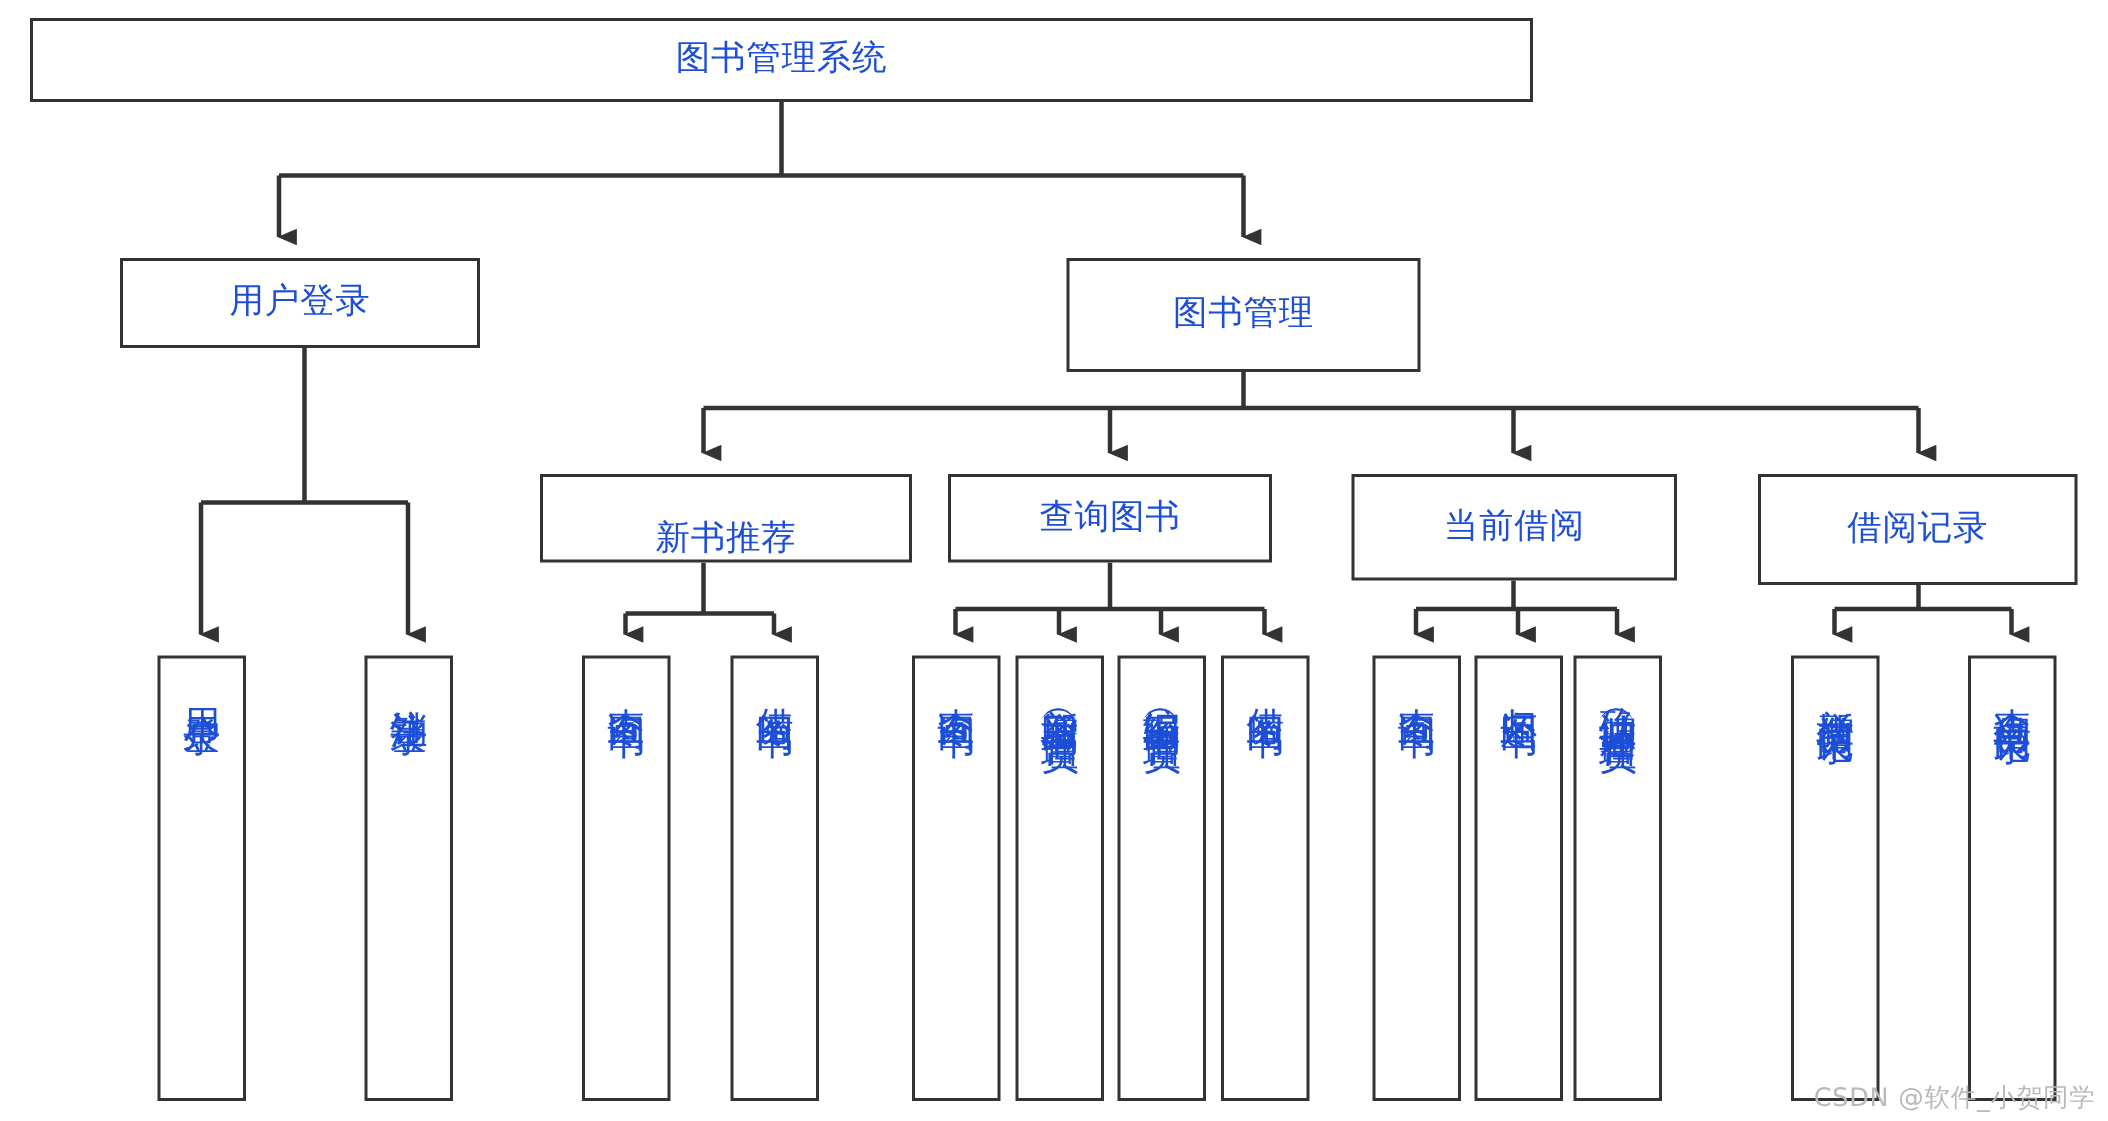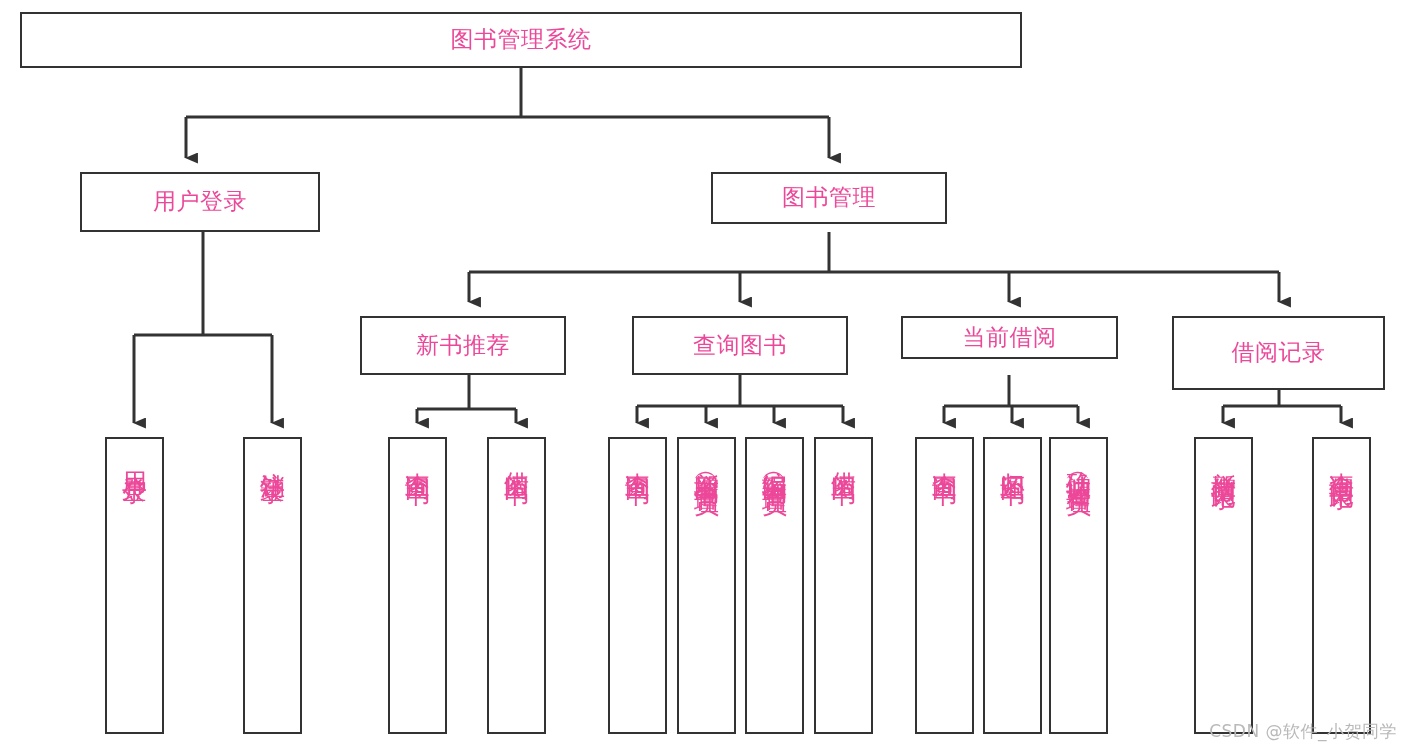--- a/index.html
+++ b/index.html
@@ -30,21 +30,21 @@
     position: absolute;
     box-sizing: border-box;
     background: #ffffff;
     border: 2.5px solid #333333;
     display: flex;
     align-items: center;
     justify-content: center;
     z-index: 2;
   }
   .node .label {
-    color: #ec4899;
+    color: #1d4ed8;
     text-align: center;
     line-height: 1.12;
     white-space: pre;
   }
   .node.horiz .label {
     font-size: 23px;
     letter-spacing: 0.5px;
   }
   .node.vert {
     align-items: flex-start;
@@ -125,31 +125,31 @@
     </g>
   </svg>
 
   <div class="node horiz" style="left:20px; top:12px; width:1002px; height:56px;">
     <span class="label">图书管理系统</span>
   </div>
 
   <div class="node horiz" style="left:80px; top:172px; width:240px; height:60px;">
     <span class="label">用户登录</span>
   </div>
-  <div class="node horiz" style="left:711px; top:172px; width:236px; height:52px;">
+  <div class="node horiz" style="left:711px; top:172px; width:236px; height:76px;">
     <span class="label">图书管理</span>
   </div>
 
-  <div class="node horiz" style="left:360px; top:316px; width:206px; height:59px;">
+  <div class="node horiz" style="left:360px; top:316px; width:248px; height:59px;align-items:flex-end;">
     <span class="label">新书推荐</span>
   </div>
   <div class="node horiz" style="left:632px; top:316px; width:216px; height:59px;">
     <span class="label">查询图书</span>
   </div>
-  <div class="node horiz" style="left:901px; top:316px; width:217px; height:43px;">
+  <div class="node horiz" style="left:901px; top:316px; width:217px; height:71px;">
     <span class="label">当前借阅</span>
   </div>
   <div class="node horiz" style="left:1172px; top:316px; width:213px; height:74px;">
     <span class="label">借阅记录</span>
   </div>
 
   <div class="node vert" style="left:105px; top:437px; width:59px; height:297px;">
     <span class="label">用户登录</span>
   </div>
   <div class="node vert" style="left:243px; top:437px; width:59px; height:297px;">

